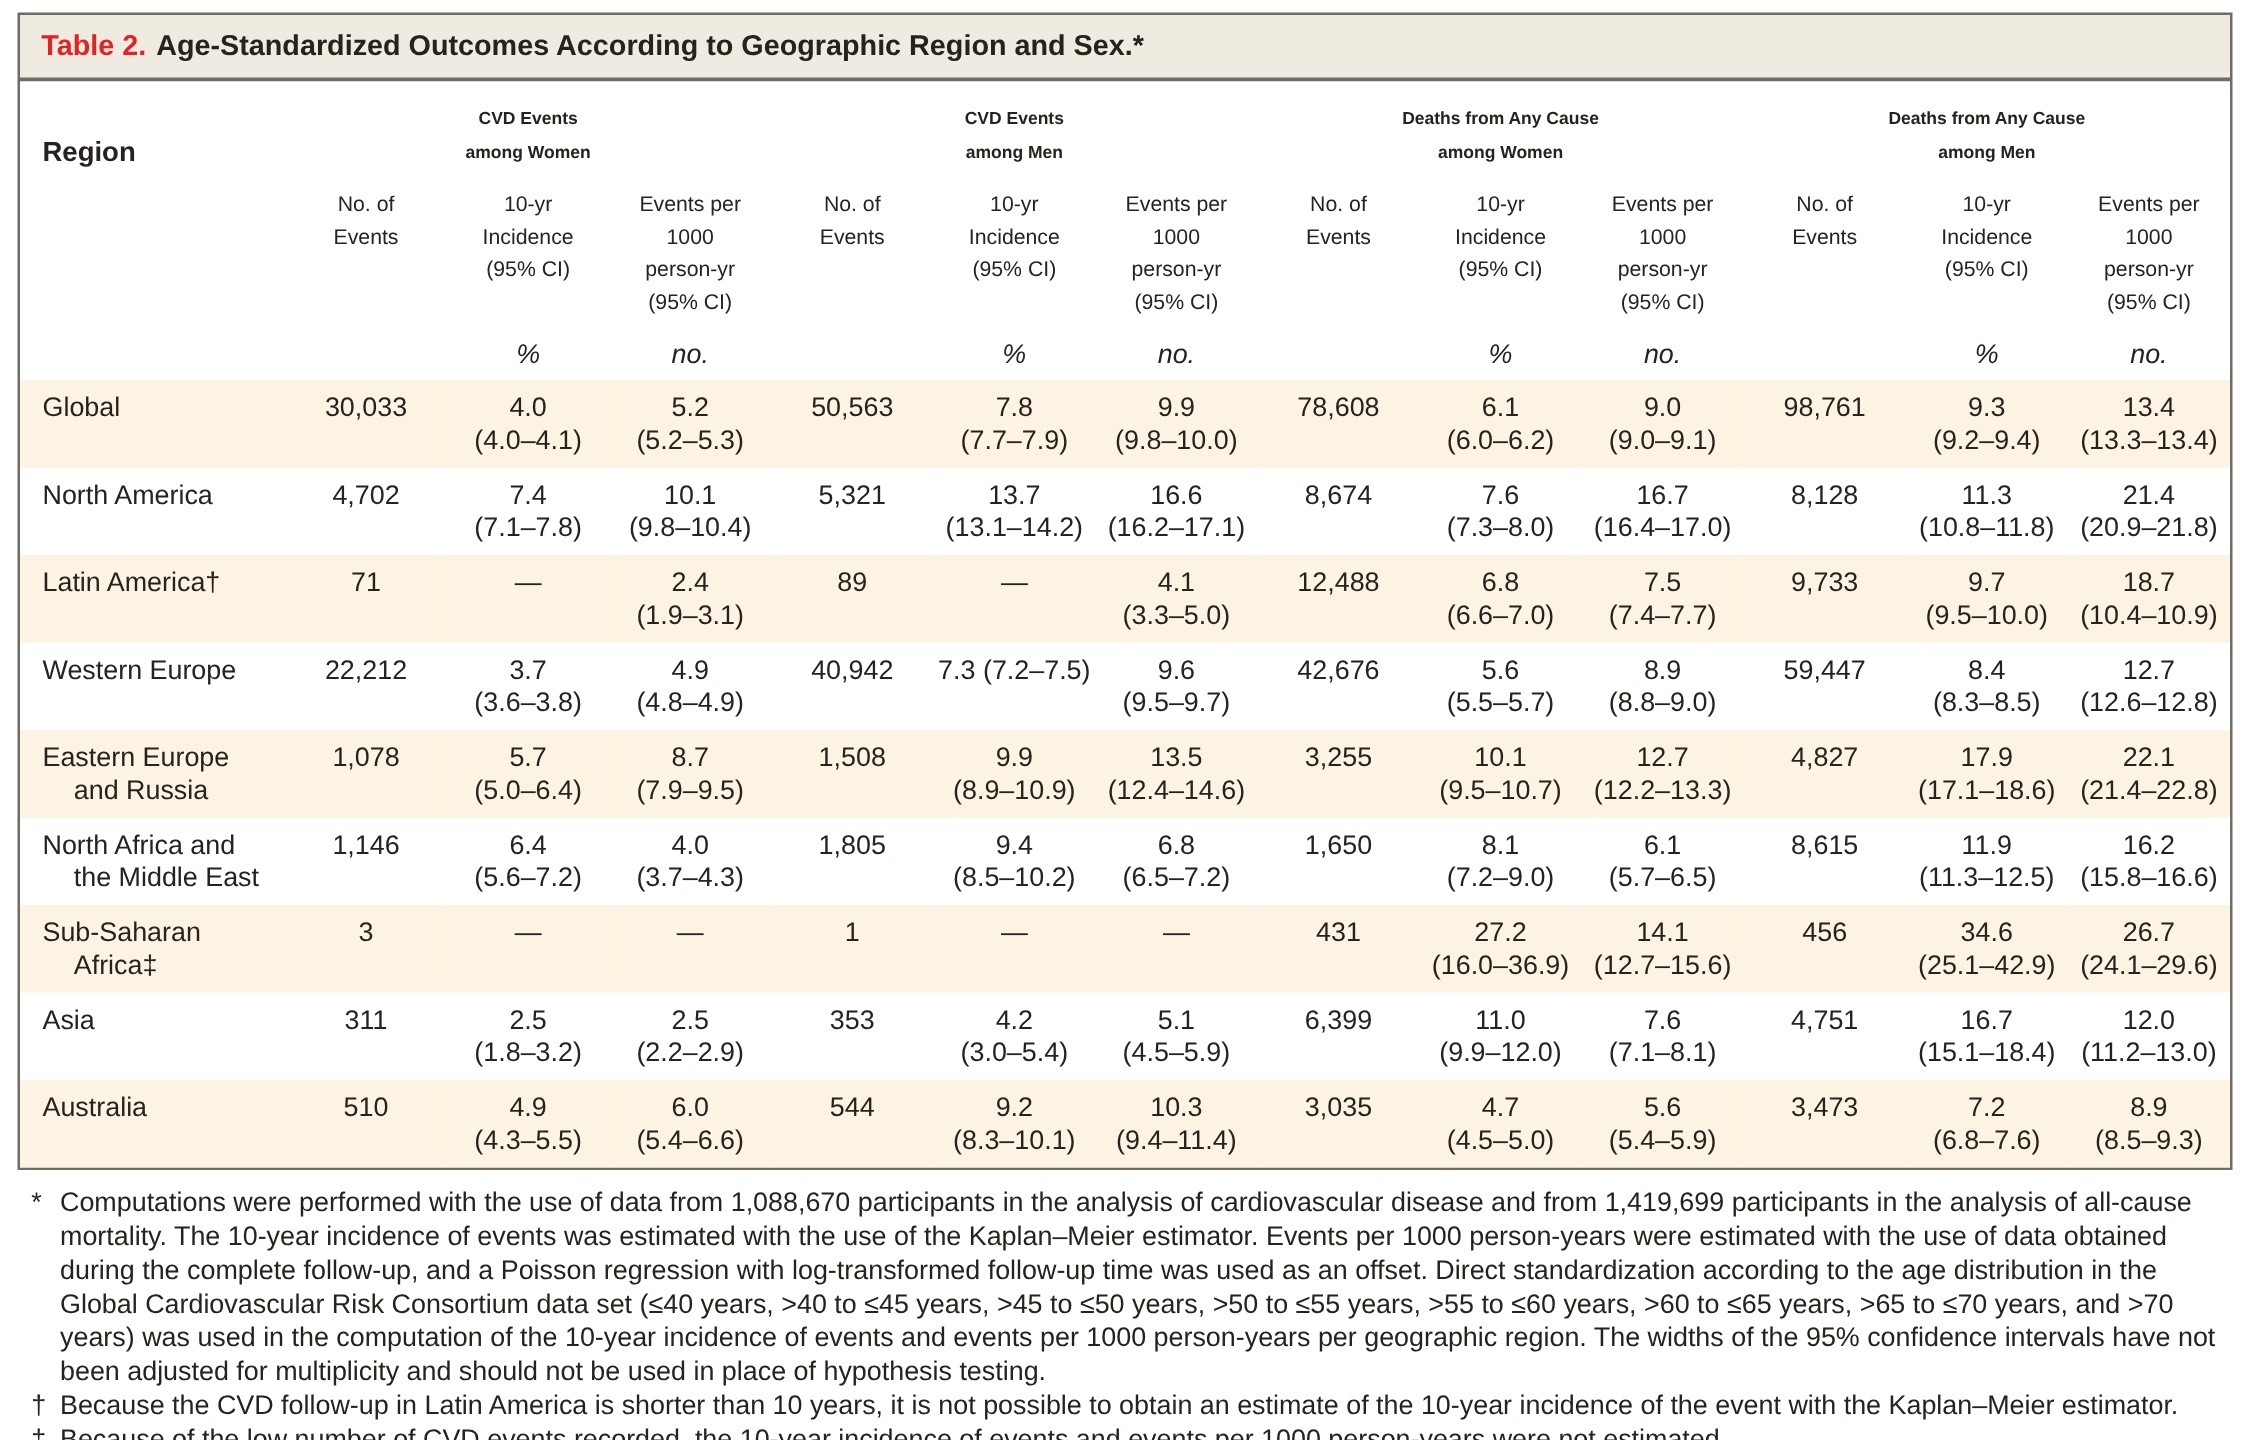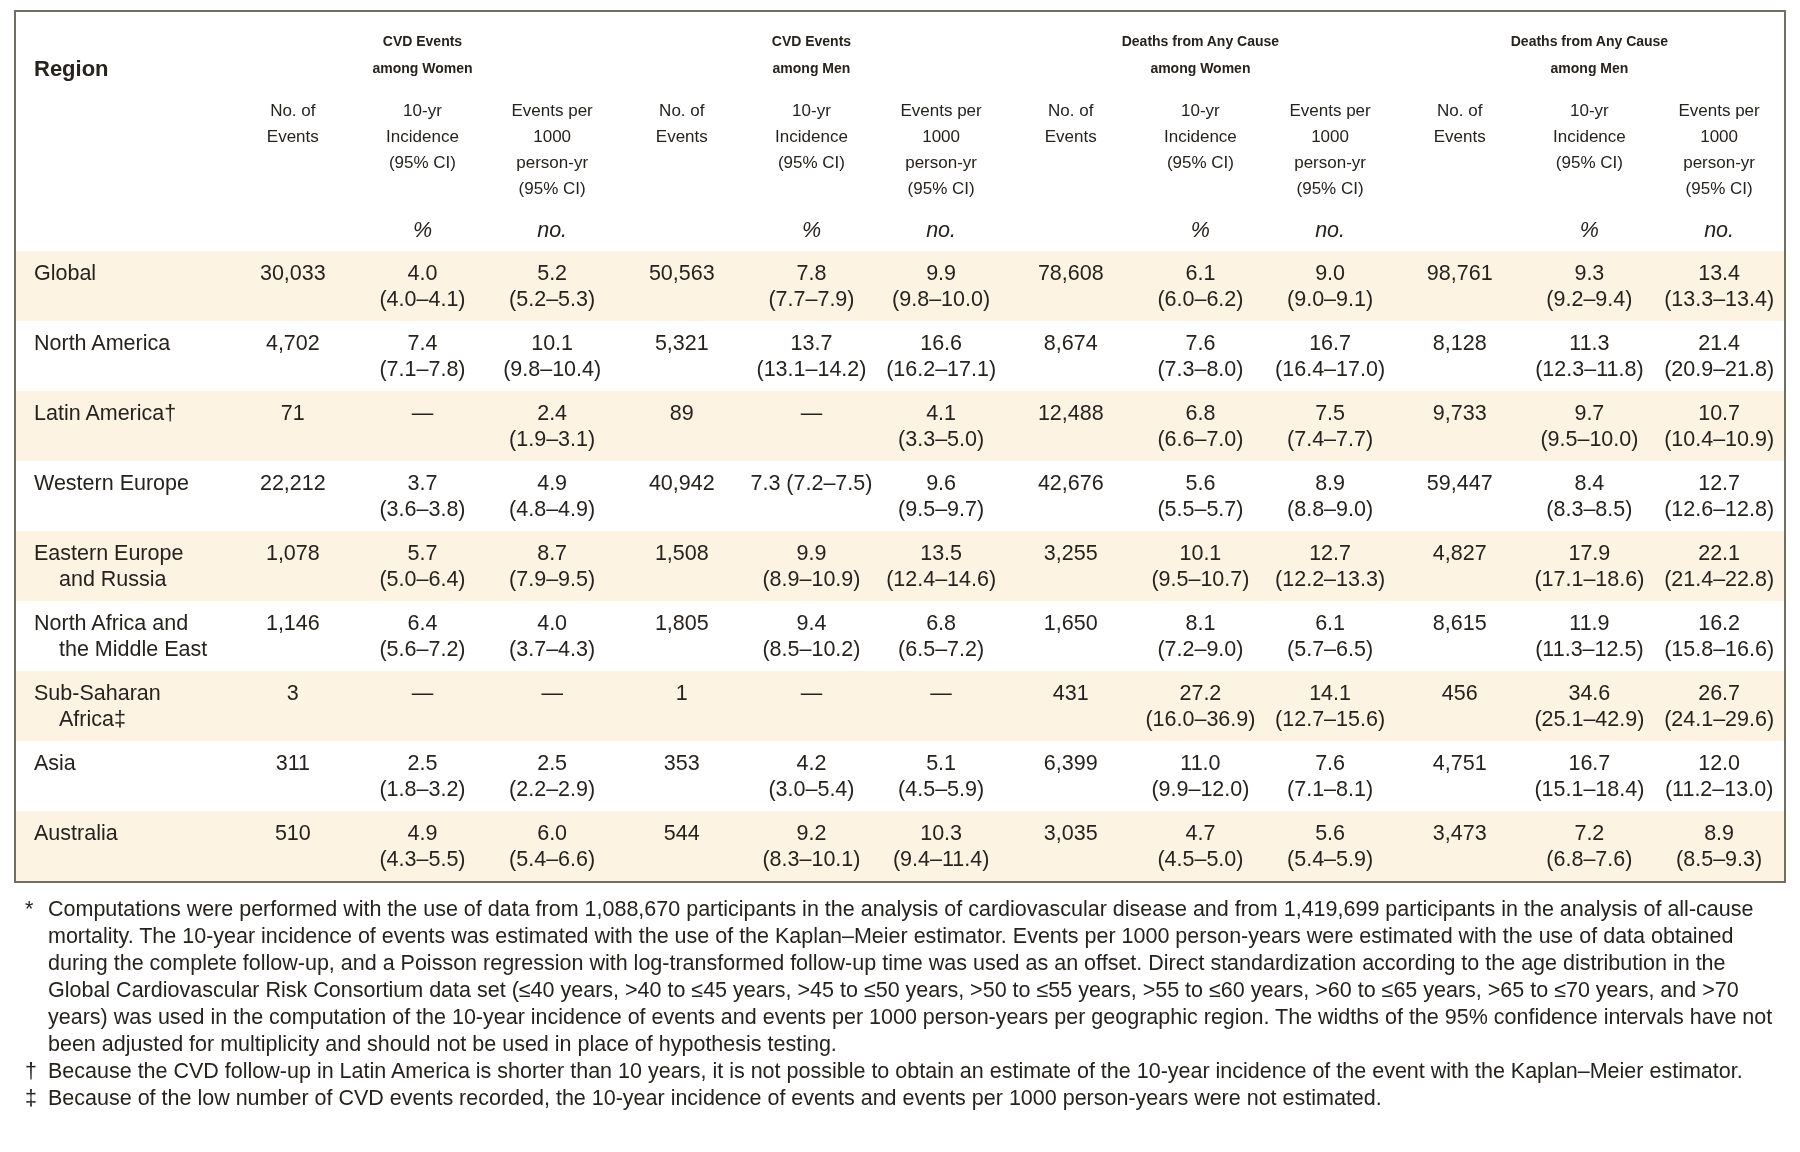--- a/index.html
+++ b/index.html
@@ -41,20 +41,23 @@
   tr.shaded { background:#fcf3e2;border-radius:16px; }
   .footnotes { padding:13px 2px 0 9px; font-size:21.5px; line-height:27px; }
   .footnote { position:relative; margin:0; padding-left:25px; }
   .fn-marker { position:absolute; left:2px; }
 </style>
 </head>
 <body>
 
 <div class="page">
   <div class="table-box">
+    <div class="title-bar">
+      <span class="title-label">Table 2.</span><span>Age-Standardized Outcomes According to Geographic Region and Sex.*</span>
+    </div>
     <table>
       <colgroup>
         <col class="region-col">
         <col>
           <col>
           <col>
           <col>
           <col>
           <col>
           <col>
@@ -165,21 +168,21 @@
 (13.1–14.2)</td>
             <td>16.6
 (16.2–17.1)</td>
             <td>8,674</td>
             <td>7.6
 (7.3–8.0)</td>
             <td>16.7
 (16.4–17.0)</td>
             <td>8,128</td>
             <td>11.3
-(12.3–11.8)</td>
+(10.8–11.8)</td>
             <td>21.4
 (20.9–21.8)</td>
           </tr>
           <tr class="shaded">
             <td class="region-cell">Latin America†</td>
             <td>71</td>
             <td>—</td>
             <td>2.4
 (1.9–3.1)</td>
             <td>89</td>
@@ -187,21 +190,21 @@
             <td>4.1
 (3.3–5.0)</td>
             <td>12,488</td>
             <td>6.8
 (6.6–7.0)</td>
             <td>7.5
 (7.4–7.7)</td>
             <td>9,733</td>
             <td>9.7
 (9.5–10.0)</td>
-            <td>10.7
+            <td>18.7
 (10.4–10.9)</td>
           </tr>
           <tr>
             <td class="region-cell">Western Europe</td>
             <td>22,212</td>
             <td>3.7
 (3.6–3.8)</td>
             <td>4.9
 (4.8–4.9)</td>
             <td>40,942</td>

